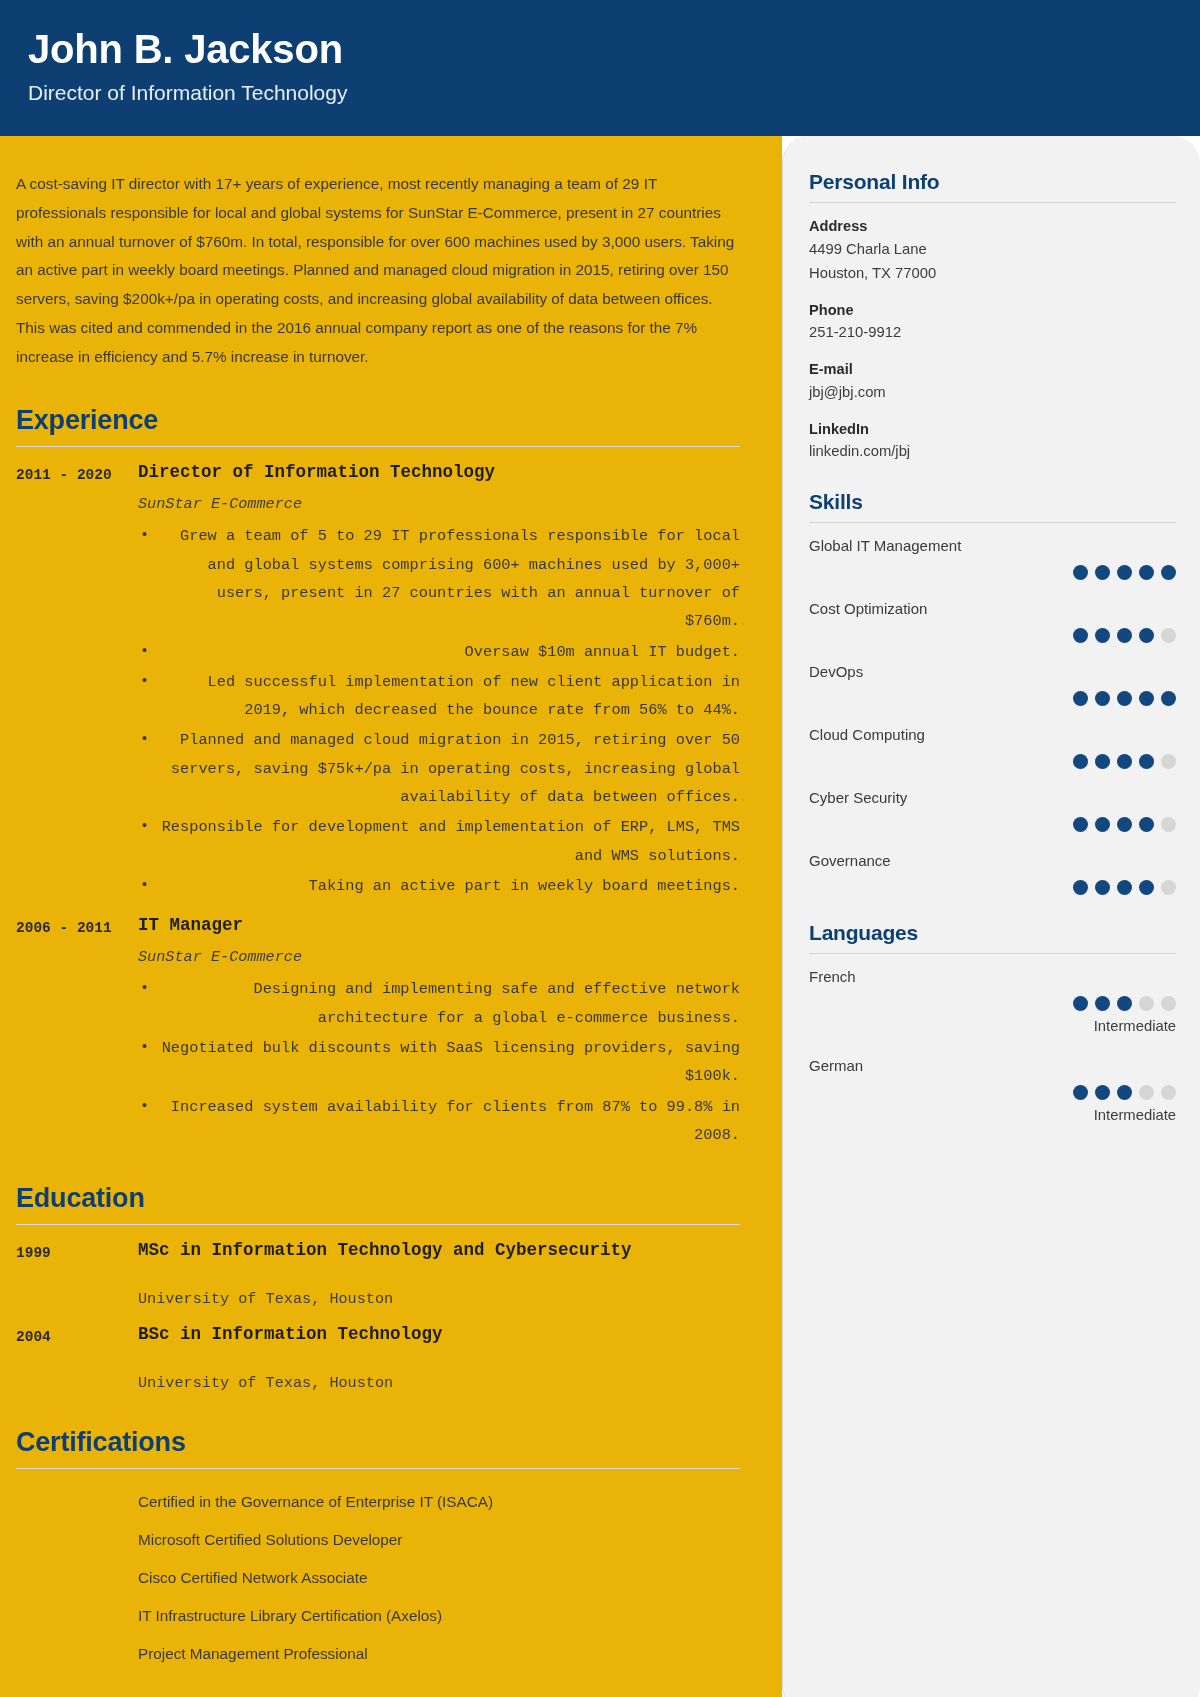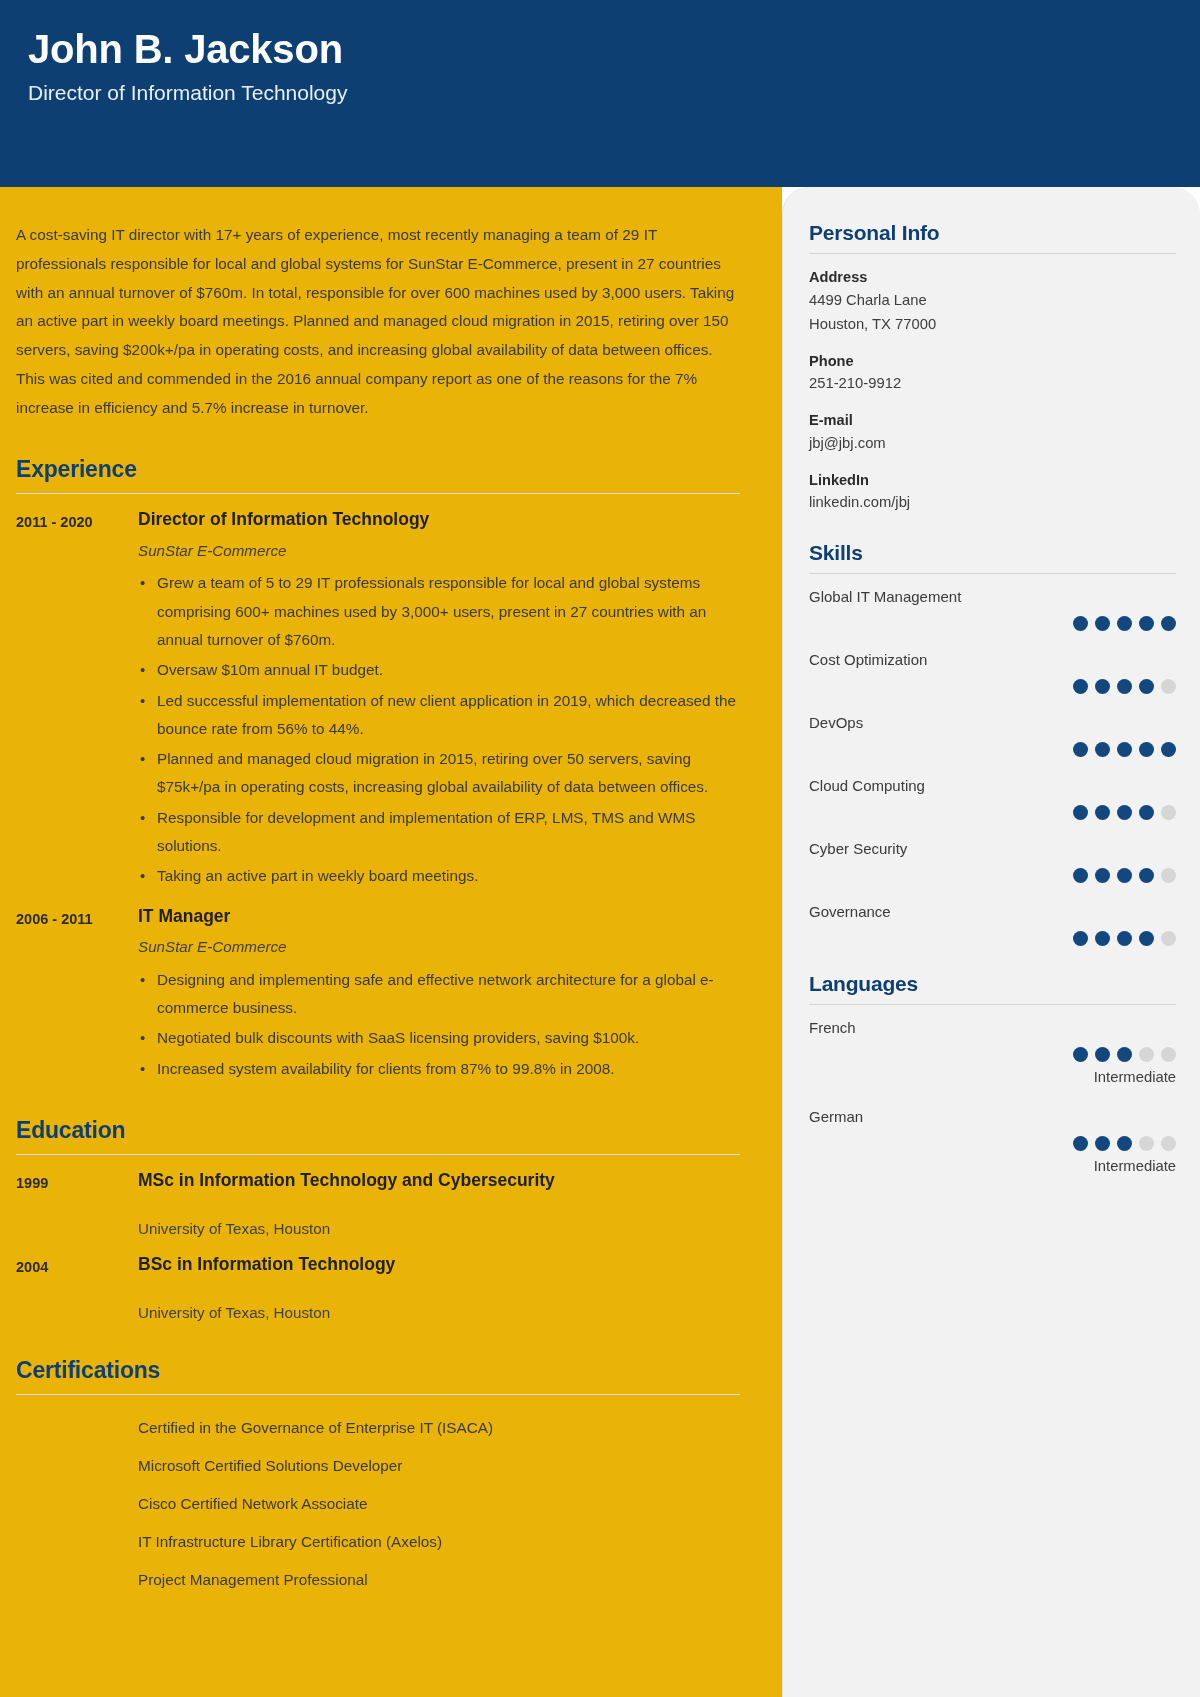--- a/index.html
+++ b/index.html
@@ -13,21 +13,21 @@
     width: 1200px;
     min-height: 1697px;
     background: #ffffff;
     overflow: hidden;
   }
 
   
   .header {
     background: #0d3f73;
     padding: 26px 36px 30px 28px;
-    height: 187px;
+    height: 136px;
   }
   .header-name {
     color: #ffffff;
     font-size: 40px;
     font-weight: bold;
     line-height: 1.18;
     letter-spacing: -0.2px;
   }
   .header-title {
     color: #e8eef5;
@@ -61,35 +61,36 @@
     font-size: 15.3px;
     color: #3a3a3a;
     line-height: 1.88;
     text-align: left;
   }
 
   
   .section { margin-top: 34px; }
   .section-heading {
     color: #0d3f73;
-    font-size: 23px;
+    font-size: 27px;
     font-weight: bold;
     letter-spacing: -0.2px;
     padding-bottom: 10px;
   }
   .section-rule {
     border-bottom: 1px solid #dcdcdc;
     margin-bottom: 14px;
   }
 
   
   .entry {
     display: flex;
     align-items: flex-start;
     margin-top: 14px;
+    font-family: Liberation Mono, monospace;
   }
   .entry-date {
     width: 122px;
     flex: 0 0 122px;
     font-size: 14.5px;
     font-weight: bold;
     color: #2b2b2b;
     line-height: 1.62;
     padding-top: 3px;
   }
@@ -109,20 +110,21 @@
   }
   .entry-school {
     font-size: 15.2px;
     color: #3f3f3f;
     margin-top: 26px;
     line-height: 1.35;
   }
   ul.bullets {
     list-style: none;
     margin-top: 8px;
+    text-align: right;
   }
   ul.bullets li {
     position: relative;
     padding-left: 19px;
     font-size: 15.3px;
     color: #3a3a3a;
     line-height: 1.85;
     margin-top: 2px;
   }
   ul.bullets li::before {

